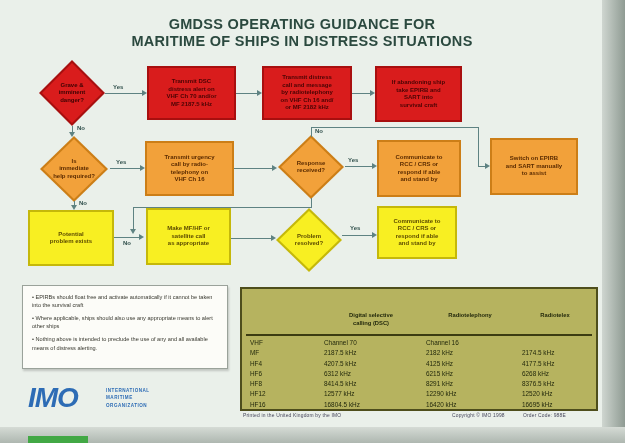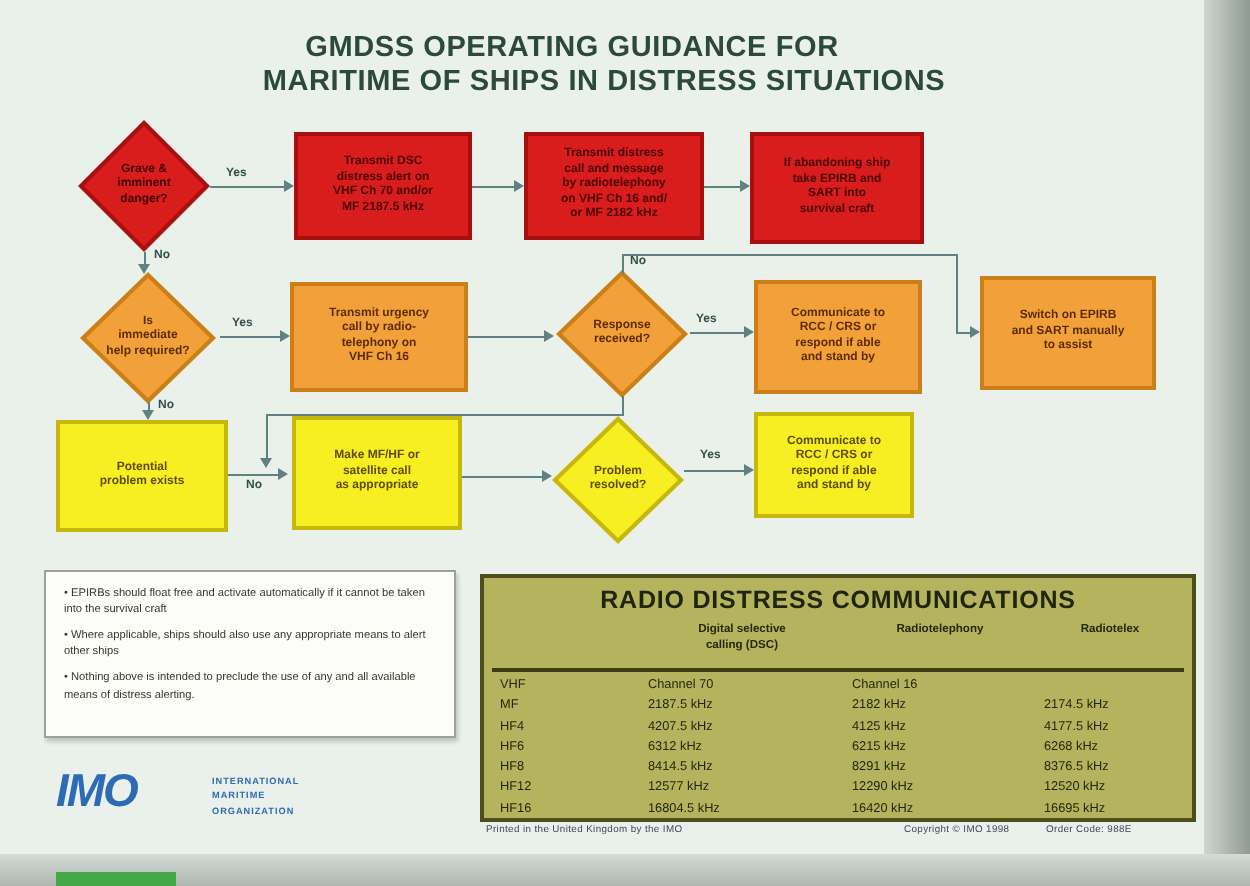--- a/index.html
+++ b/index.html
@@ -24,32 +24,32 @@
   .lbl{font-size:6px;color:#31504c;font-weight:bold}
   .notes{background:#fcfcf8;border:1px solid #9aa29a;padding:7px 9px;box-shadow:1px 2px 2px rgba(0,0,0,.18)}
   .note{font-size:5.6px;color:#38382f;line-height:1.45;margin-bottom:5px}
   .rtable{background:#b6b35f;border:2px solid #4e4e1c}
   .tbl-title{text-align:center;font-weight:bold;font-size:12.5px;color:#20260a;letter-spacing:.4px}
   .grid{display:grid;grid-template-columns:70px 102px 96px 1fr}
   .th{font-size:5.8px;font-weight:bold;color:#23290c;text-align:center;white-space:pre-line;line-height:1.3}
   .td{font-size:6.4px;color:#23290c;line-height:10.3px;text-align:left;padding-left:4px}
   .td.band{padding-left:0}
   .tiny{font-size:4.9px;color:#44445a;letter-spacing:.2px}
-  .imo-txt{font-size:23px;font-weight:bold;font-style:italic;color:#2d6cb5;letter-spacing:-1px}
+  .imo-txt{font-size:28px;font-weight:bold;font-style:italic;color:#2d6cb5;letter-spacing:-1px}
   .org-line{font-size:4.6px;font-weight:bold;color:#2d6cb5;letter-spacing:.5px;line-height:1.6}
 </style>
 </head>
 <body>
 
 <div class="stage">
 
   <div class="abs" style="left:602px;top:0;width:23px;height:443px;background:linear-gradient(90deg,#cfd6d0,#8f9b93)"></div>
   <div class="abs" style="left:0;top:427px;width:625px;height:16px;background:linear-gradient(180deg,#d5dbd5,#aeb7b0)"></div>
 
-  <div class="abs title-line" style="left:26px;top:16px">GMDSS OPERATING GUIDANCE FOR</div>
+  <div class="abs title-line" style="left:42px;top:16px">GMDSS OPERATING GUIDANCE FOR</div>
   <div class="abs title-line" style="left:42px;top:33px">MARITIME OF SHIPS IN DISTRESS SITUATIONS</div>
 
   <div class="abs dia red-d" style="left:39px;top:60px;width:66px;height:66px">
     <div class="dia-in">Grave &amp;
 imminent
 danger?</div>
   </div>
   <div class="abs box red" style="left:147px;top:66px;width:89px;height:54px">Transmit DSC
 distress alert on
 VHF Ch 70 and/or
@@ -144,21 +144,20 @@
   <div class="abs ah-r" style="left:372px;top:232px"></div>
   <div class="abs lbl" style="left:350px;top:225px">Yes</div>
 
   <div class="abs notes" style="left:22px;top:285px;width:206px;height:84px">
     <div class="note">•  EPIRBs should float free and activate automatically if it cannot be taken into the survival craft</div>
     <div class="note">•  Where applicable, ships should also use any appropriate means to alert other ships</div>
     <div class="note">•  Nothing above is intended to preclude the use of any and all available means of distress alerting.</div>
   </div>
 
   <div class="abs rtable" style="left:240px;top:287px;width:358px;height:124px">
-    <div class="abs tbl-title" style="left:0;top:4px;width:100%">RADIO DISTRESS COMMUNICATIONS</div>
     <div class="abs grid" style="left:8px;top:23px;right:4px">
       <div class="th"></div>
       <div class="th">Digital selective
 calling (DSC)</div>
       <div class="th">Radiotelephony</div>
       <div class="th">Radiotelex</div>
     </div>
     <div class="abs" style="left:4px;top:45px;right:4px;height:2px;background:#3c3c12"></div>
     <div class="abs" style="left:8px;top:49px;right:4px">
       <div class="grid">

